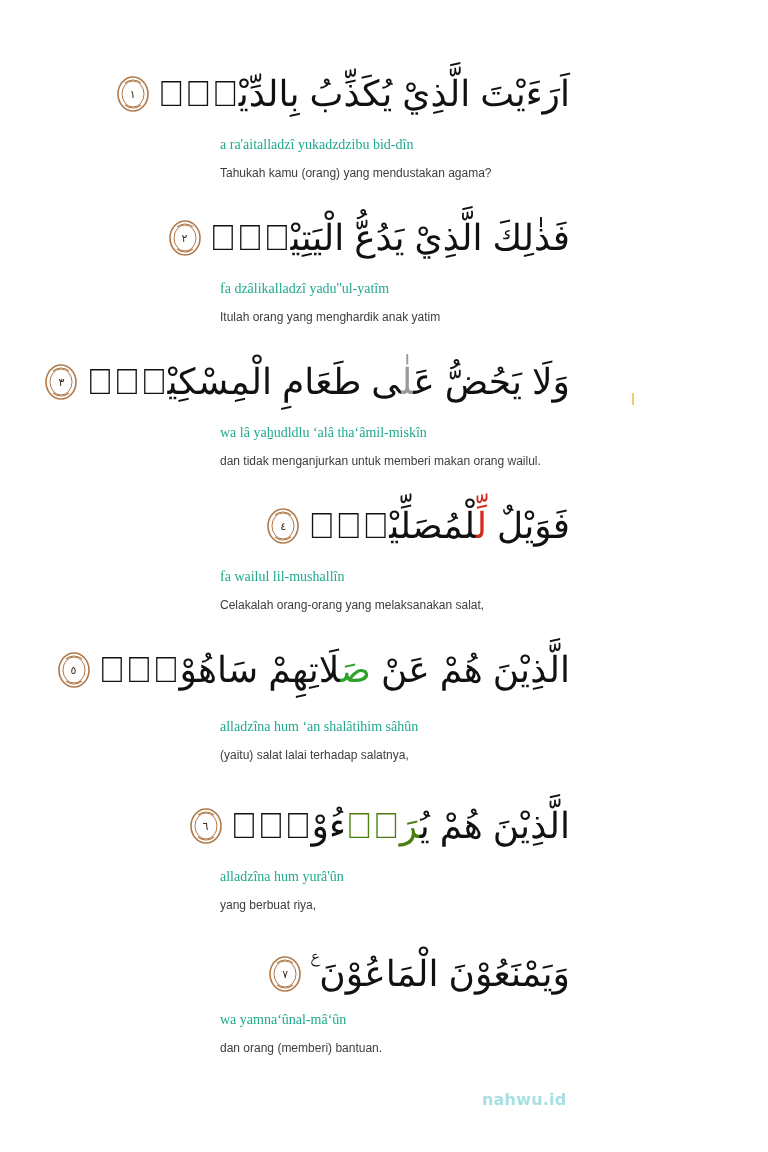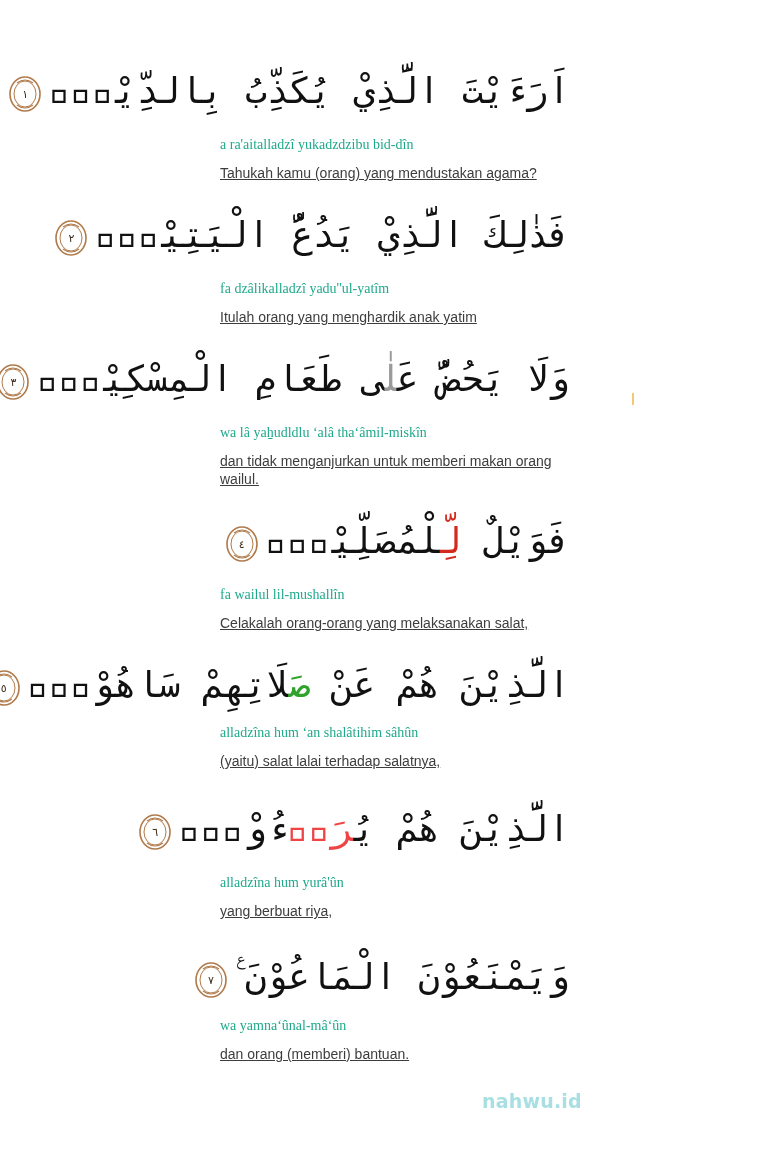--- a/index.html
+++ b/index.html
@@ -26,30 +26,30 @@
     .arabic-line {
       display: flex;
       flex-direction: row-reverse;
       align-items: center;
       justify-content: flex-start;
       direction: ltr;
       height: 68px;
       padding-right: 0;
     }
     .arabic-text {
-      font-family: Liberation Mono, monospace;
+      font-family: Liberation Sans, sans-serif;
       font-size: 36px;
       line-height: 68px;
       color: #111111;
       direction: rtl;
       white-space: nowrap;
     }
     .arabic-text .red { color: #d42a1e; }
     .arabic-text .green { color: #2ea22a; }
-    .arabic-text .cyan { color: #ef4444; text-align: center; }
+    .arabic-text .cyan { color: #4d7c0f; text-align: center; }
     .arabic-text .grey { color: #9a9a9a; }
     .ayah-marker {
       width: 34px;
       height: 38px;
       margin-right: 8px;
       flex: 0 0 auto;
       position: relative;
       display: flex;
       align-items: center;
       justify-content: center;
@@ -66,42 +66,41 @@
       line-height: 1;
     }
     .latin {
       font-size: 14px;
       color: #1fa98c;
       margin-top: 8px;
       line-height: 18px;
       font-family: Liberation Serif, serif;
     }
     .translation {
-      font-size: 14px;
+      font-size: 12px;
       color: #3d3d3d;
       margin-top: 10px;
       line-height: 18px;
-      text-decoration: underline;
     }
     .stray-mark {
       position: absolute;
       left: 632px;
       top: 393px;
       width: 2px;
       height: 12px;
       background: #f0b23a;
       opacity: 0.7;
     }
     .watermark {
       position: absolute;
       left: 482px;
       top: 1090px;
       font-family: "DejaVu Sans", sans-serif;
       font-weight: bold;
-      font-size: 19px;
+      font-size: 16px;
       color: #a8dfe3;
       letter-spacing: 0.2px;
     }
   </style>
 </head>
 <body>
 
 <div class="page">
 
   <div class="verse">
@@ -173,21 +172,21 @@
       <span class="arabic-text"><span>الَّذِيْنَ هُمْ عَنْ </span><span class="green">صَ</span><span>لَاتِهِمْ سَاهُوْنَۙ</span></span>
       <span class="ayah-marker">
         <svg width="34" height="38" viewBox="0 0 34 38">
             <ellipse cx="17" cy="19" rx="15" ry="17" fill="none" stroke="#b07a4a" stroke-width="1.6"></ellipse>
             <ellipse cx="17" cy="19" rx="11" ry="13" fill="none" stroke="#b07a4a" stroke-width="1"></ellipse>
             <path d="M9 8 q8 -6 16 0 M9 30 q8 6 16 0" fill="none" stroke="#b07a4a" stroke-width="1.2"></path>
           </svg>
         <span class="ayah-num">٥</span>
       </span>
     </div>
-    <div class="latin" style="margin-top:2px">alladzîna hum ‘an shalâtihim sâhûn</div>
+    <div class="latin" style="margin-top:14px">alladzîna hum ‘an shalâtihim sâhûn</div>
     <div class="translation">(yaitu) salat lalai terhadap salatnya,</div>
   </div>
 
   <div class="verse" style="margin-top:28px">
     <div class="arabic-line">
       <span class="arabic-text"><span>الَّذِيْنَ هُمْ يُ</span><span class="cyan">رَا</span><span>ۤءُوْنَۙ</span></span>
       <span class="ayah-marker">
         <svg width="34" height="38" viewBox="0 0 34 38">
             <ellipse cx="17" cy="19" rx="15" ry="17" fill="none" stroke="#b07a4a" stroke-width="1.6"></ellipse>
             <ellipse cx="17" cy="19" rx="11" ry="13" fill="none" stroke="#b07a4a" stroke-width="1"></ellipse>

